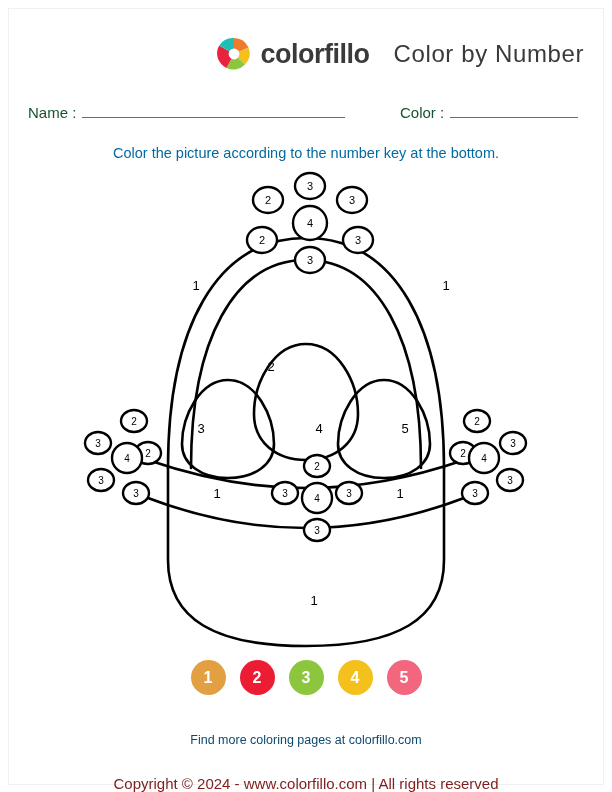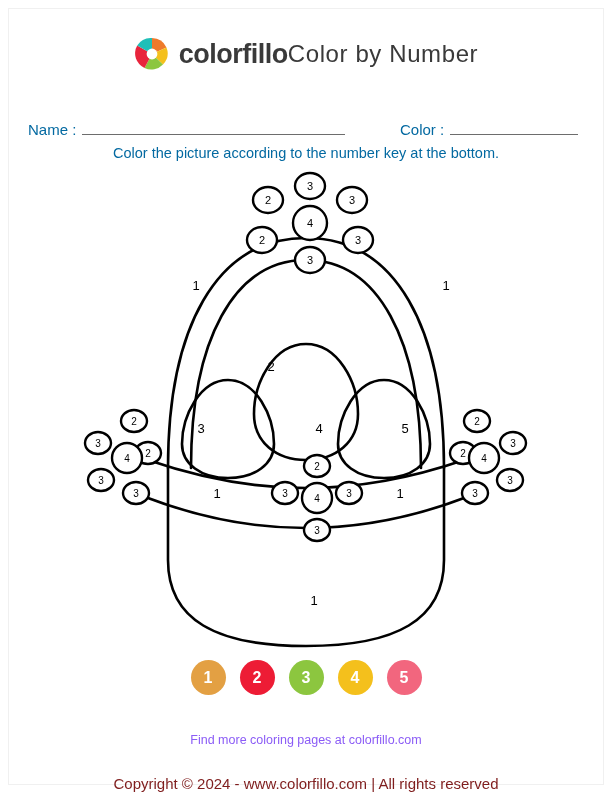--- a/index.html
+++ b/index.html
@@ -25,21 +25,21 @@
 
   
   .header {
     position: absolute;
     left: 28px;
     top: 28px;
     width: 556px;
     height: 52px;
     display: flex;
     align-items: center;
-    justify-content: center;
+    justify-content: flex-end;
   }
   .brand {
     display: flex;
     align-items: center;
     gap: 9px;
   }
   .brand-mark {
     width: 36px;
     height: 36px;
     position: relative;
@@ -47,34 +47,34 @@
   .brand-text {
     font-size: 27px;
     font-weight: bold;
     letter-spacing: -0.5px;
     color: #3a3a3a;
   }
   .page-title {
     font-size: 24px;
     color: #3a3a3a;
     letter-spacing: 0.6px;
+    margin-left: 24px;
   }
 
   
   .meta-row {
     position: absolute;
     left: 28px;
     top: 104px;
     width: 556px;
     height: 26px;
   }
   .meta-label {
     font-size: 15px;
-    color: #0369a1;
-    margin-top: 17px;
+    color: #14532d;
   }
   .meta-name {
     position: absolute;
     left: 0;
     top: 0;
     display: flex;
     align-items: baseline;
     gap: 6px;
   }
   .meta-date {
@@ -139,21 +139,21 @@
   
   .footer {
     position: absolute;
     left: 0;
     top: 733px;
     width: 612px;
     text-align: center;
   }
   .footer-line1 {
     font-size: 12.5px;
-    color: #8b5cf6;
+    color: #0c4a6e;
     margin-bottom: 5px;
   }
   .footer-line2 {
     font-size: 15px;
     color: #7f1d1d;
     margin-top: 28px;
   }
   .page-border {
     position: absolute;
     left: 8px; top: 8px;

